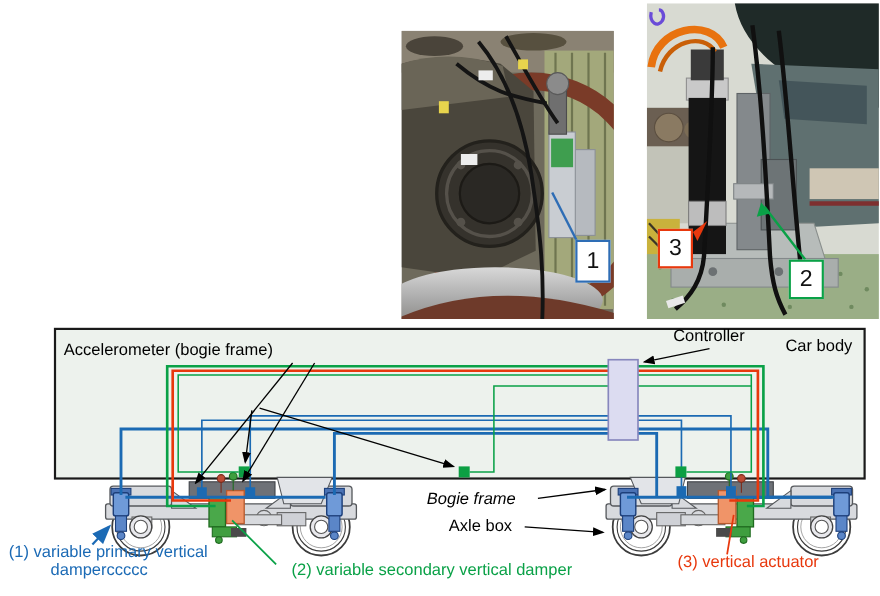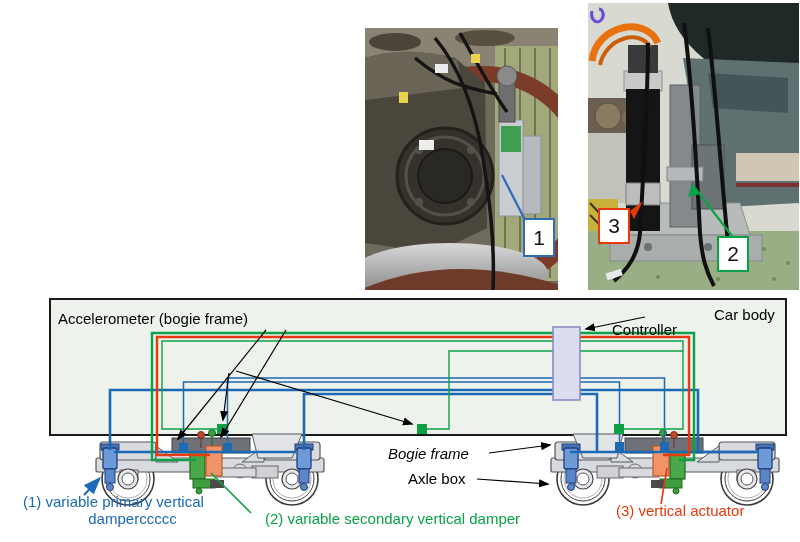--- a/index.html
+++ b/index.html
@@ -1,20 +1,20 @@
 <!DOCTYPE html>
 <html><head>
 <meta charset="utf-8">
 <style>
   html,body{margin:0;padding:0;background:#fff;}
   #stage{position:relative;width:800px;height:542px;background:#fff;overflow:hidden;
          font-family:"Liberation Sans", sans-serif;}
   .abs{position:absolute;}
   .lbl{position:absolute;font-size:15px;color:#000;white-space:nowrap;line-height:17px;}
-  .lbl-blue{color:#1b6ab5;margin-left:15px;}
+  .lbl-blue{color:#1b6ab5;}
   .lbl-green{color:#0aa147;}
   .lbl-red{color:#e8380d;text-align:center;}
   .tagbox{position:absolute;background:#fff;display:flex;align-items:center;justify-content:center;
           font-size:21px;color:#111;font-family:"Liberation Sans",sans-serif;}
   svg{display:block;}
 </style>
 </head>
 <body>
 
 <div id="stage">
@@ -253,25 +253,25 @@
       <line x1="489" y1="453" x2="550" y2="445" marker-end="url(#mb)"></line>
       <line x1="477" y1="479" x2="548" y2="484" marker-end="url(#mb)"></line>
     </g>
 
     <line x1="84" y1="495" x2="99" y2="479" stroke="#1b6ab5" stroke-width="2" marker-end="url(#mblue)"></line>
     <line x1="251" y1="513" x2="211" y2="473" stroke="#0aa147" stroke-width="1.6"></line>
     <line x1="661" y1="504" x2="667" y2="468" stroke="#e8380d" stroke-width="1.6"></line>
   </svg>
 
   <div class="lbl" style="left:58px;top:310px;">Accelerometer (bogie frame)</div>
-  <div class="lbl" style="left:612px;top:321px;text-align:center;">Controller</div>
+  <div class="lbl" style="left:612px;top:297px;text-align:center;">Controller</div>
   <div class="lbl" style="left:714px;top:306px;">Car body</div>
   <div class="lbl" style="left:388px;top:445px;font-style:italic;">Bogie frame</div>
   <div class="lbl" style="left:408px;top:470px;">Axle box</div>
 
   <div class="lbl lbl-blue" style="left:8px;top:493px;">
     <div>(1) variable primary vertical</div>
-    <div style="padding-left:38px;text-align:center;">damperccccc</div>
+    <div style="padding-left:38px;">damperccccc</div>
   </div>
   <div class="lbl lbl-green" style="left:245px;top:510px;margin-left:20px;">(2) variable secondary vertical damper</div>
   <div class="lbl lbl-red" style="left:616px;top:502px;">(3) vertical actuator</div>
 
 </div>
 
 </body></html>

